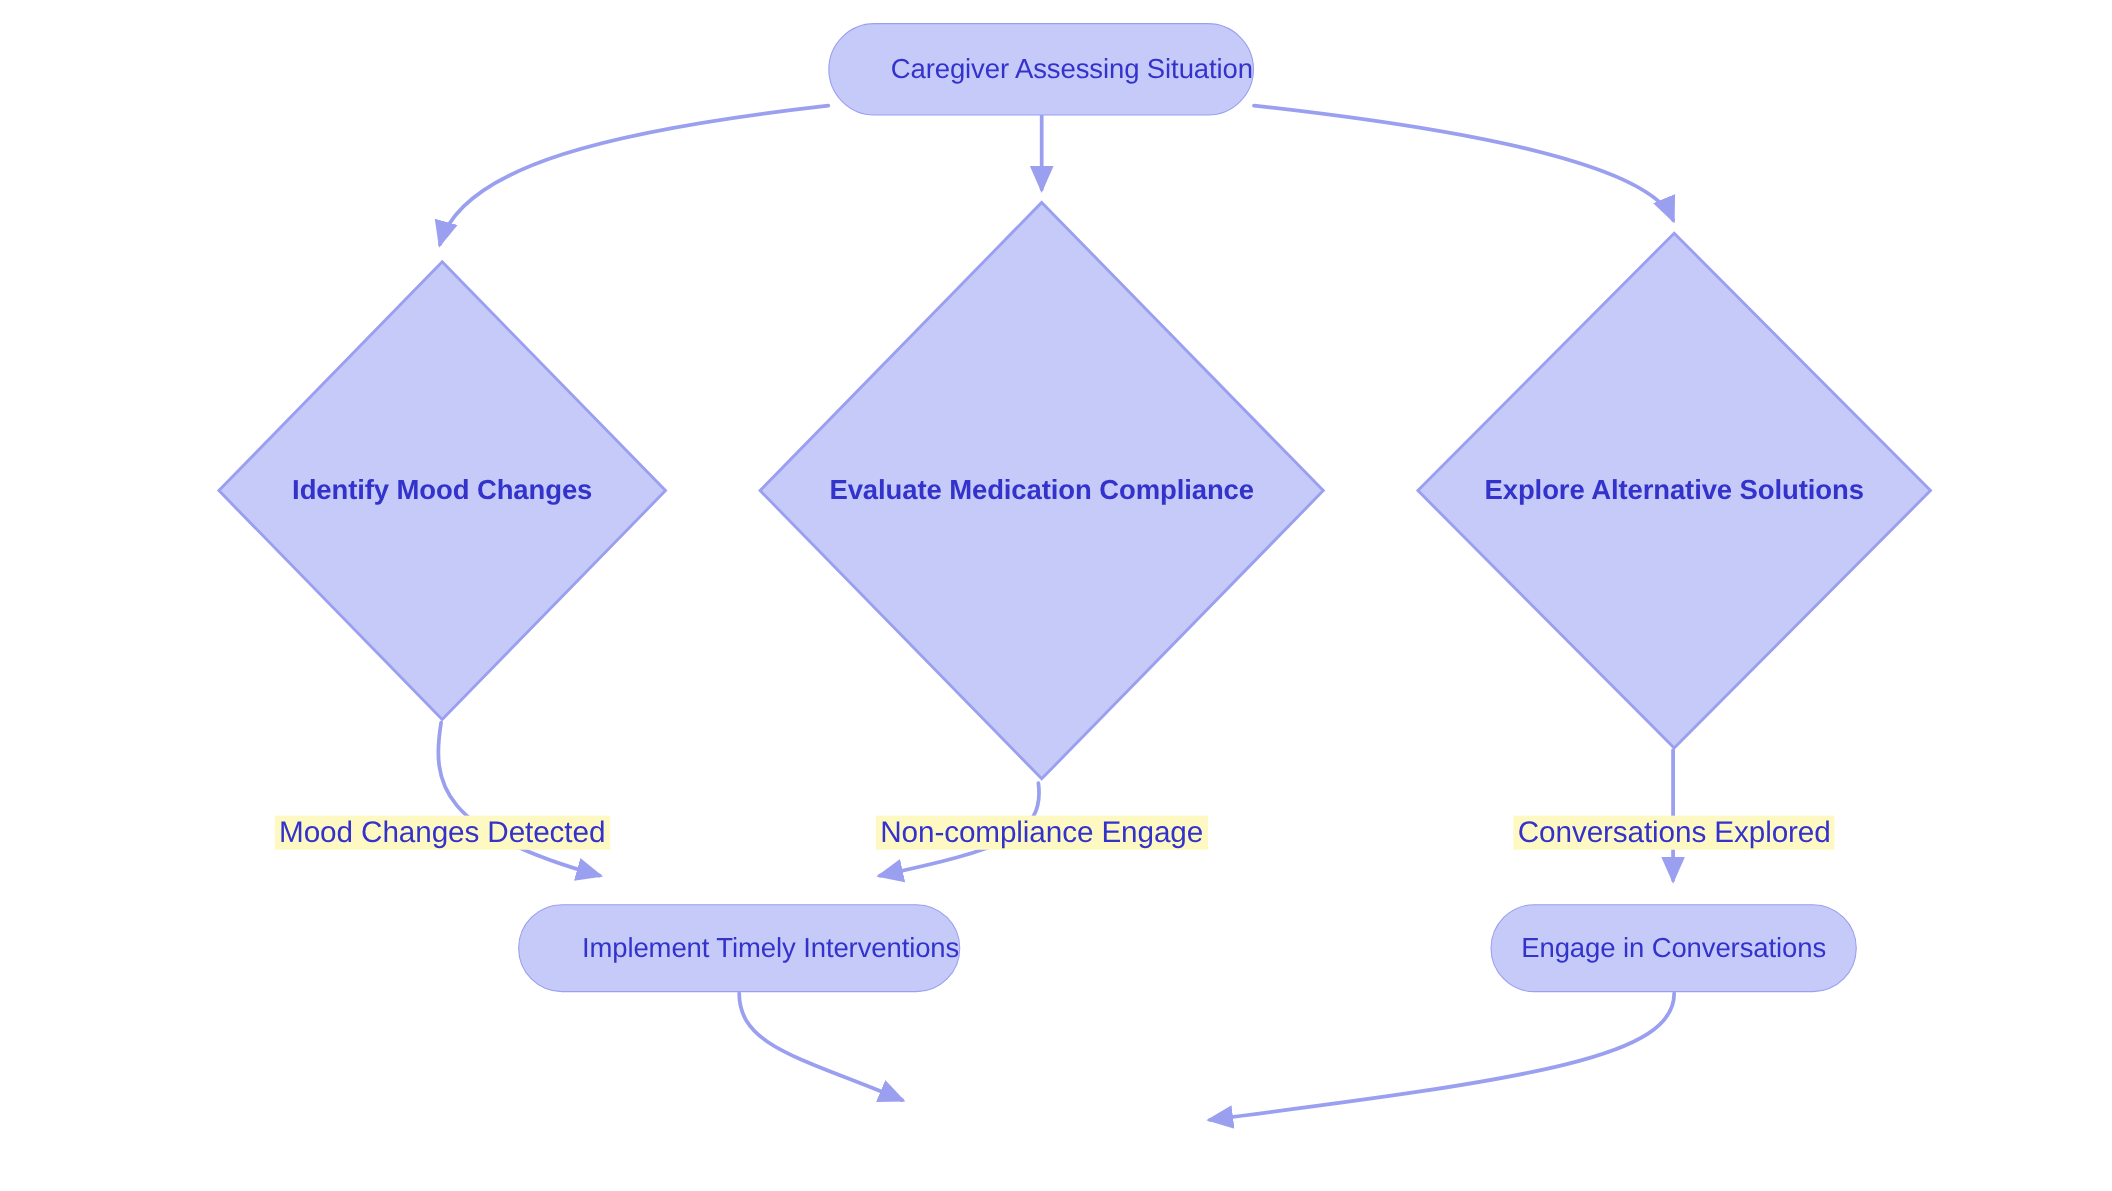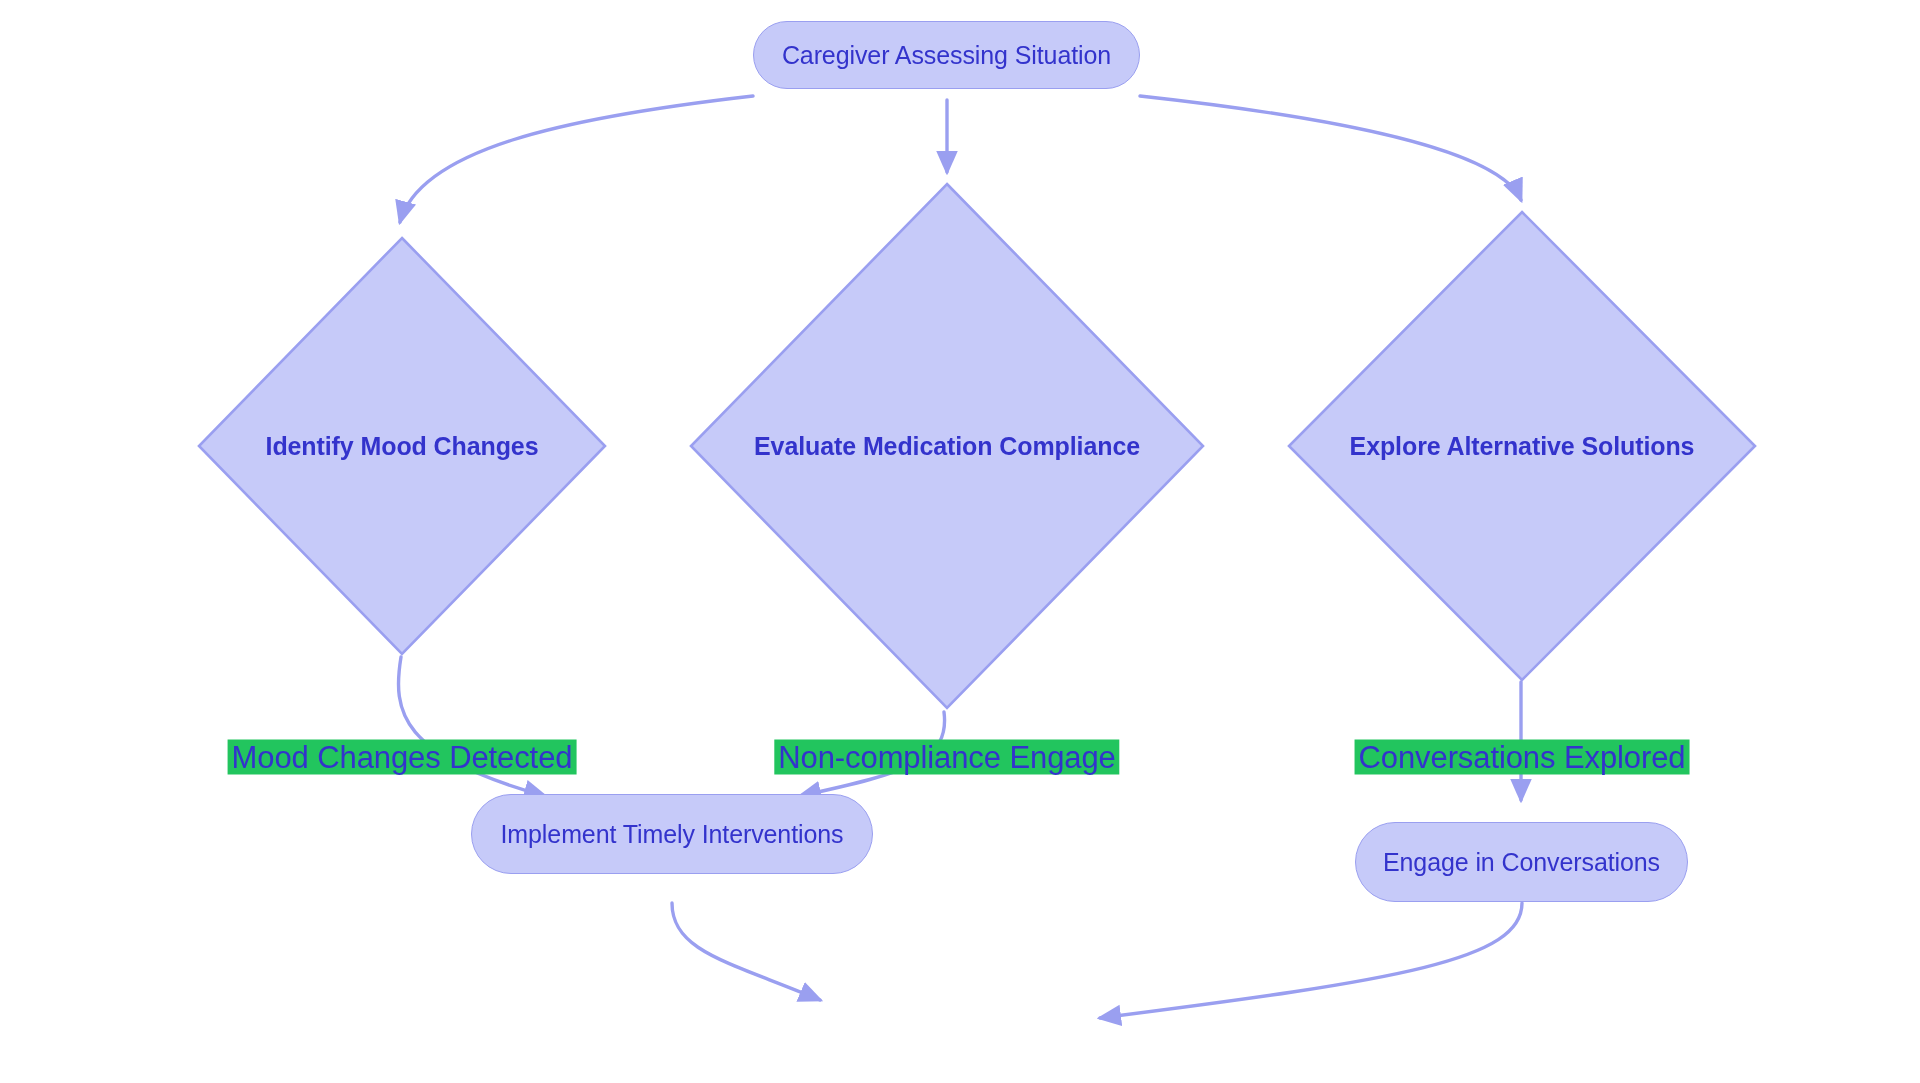--- a/index.html
+++ b/index.html
@@ -66,25 +66,25 @@
     font-family: "Liberation Sans", sans-serif;
     font-size: 25px;
     line-height: 1;
     white-space: nowrap;
     letter-spacing: -0.1px;
   }
   .edge-label {
     position: absolute;
     color: #3333cc;
     font-family: "Liberation Sans", sans-serif;
-    font-size: 31px;
+    font-size: 27px;
     line-height: 1;
     white-space: nowrap;
     letter-spacing: -0.1px;
-    background: #22c55e;
+    background: #fef9c3;
     padding: 2px 4px;
     transform: translate(-50%, -50%);
     text-align: center;
   }
 </style>
 </head>
 <body>
 
 <div id="canvas">
 
@@ -108,21 +108,21 @@
       <path d="M 944 712 C 950 760, 910 772, 800 796" marker-end="url(#arrow)"></path>
 
       <path d="M 1521 682 L 1521 800" marker-end="url(#arrow)"></path>
 
       <path d="M 672 903 C 672 952, 730 962, 820 1000" marker-end="url(#arrow)"></path>
 
       <path d="M 1522 903 C 1522 960, 1400 980, 1100 1018" marker-end="url(#arrow)"></path>
     </g>
   </svg>
 
-  <div class="node node-rounded" style="left:753px; top:21px; width:387px; height:68px;">
+  <div class="node node-rounded" style="left:753px; top:21px; width:387px; height:84px;justify-content:flex-end;">
     <span class="node-label">Caregiver Assessing Situation</span>
   </div>
 
   <div class="node-diamond-wrap" style="left:197px; top:236px; width:410px; height:420px;">
     <svg class="diamond-shape" viewBox="0 0 410 420" preserveAspectRatio="none">
       <polygon points="205,2 408,210 205,418 2,210" fill="#c6caf9" stroke="#9a9ff0" stroke-width="2.6"></polygon>
     </svg>
     <span class="diamond-label">Identify Mood Changes</span>
   </div>
 
@@ -133,21 +133,21 @@
     <span class="diamond-label">Explore Alternative Solutions</span>
   </div>
 
   <div class="node-diamond-wrap" style="left:689px; top:182px; width:516px; height:528px;">
     <svg class="diamond-shape" viewBox="0 0 516 528" preserveAspectRatio="none">
       <polygon points="258,2 514,264 258,526 2,264" fill="#c6caf9" stroke="#9a9ff0" stroke-width="2.6"></polygon>
     </svg>
     <span class="diamond-label">Evaluate Medication Compliance</span>
   </div>
 
-  <div class="node node-rounded" style="left:471px; top:794px; width:402px; height:80px;">
+  <div class="node node-rounded" style="left:471px; top:822px; width:402px; height:80px;justify-content:flex-end;">
     <span class="node-label">Implement Timely Interventions</span>
   </div>
 
   <div class="node node-rounded" style="left:1355px; top:822px; width:333px; height:80px;">
     <span class="node-label">Engage in Conversations</span>
   </div>
 
 
   <span class="edge-label" style="left:402px; top:757px;">Mood Changes Detected</span>
 

